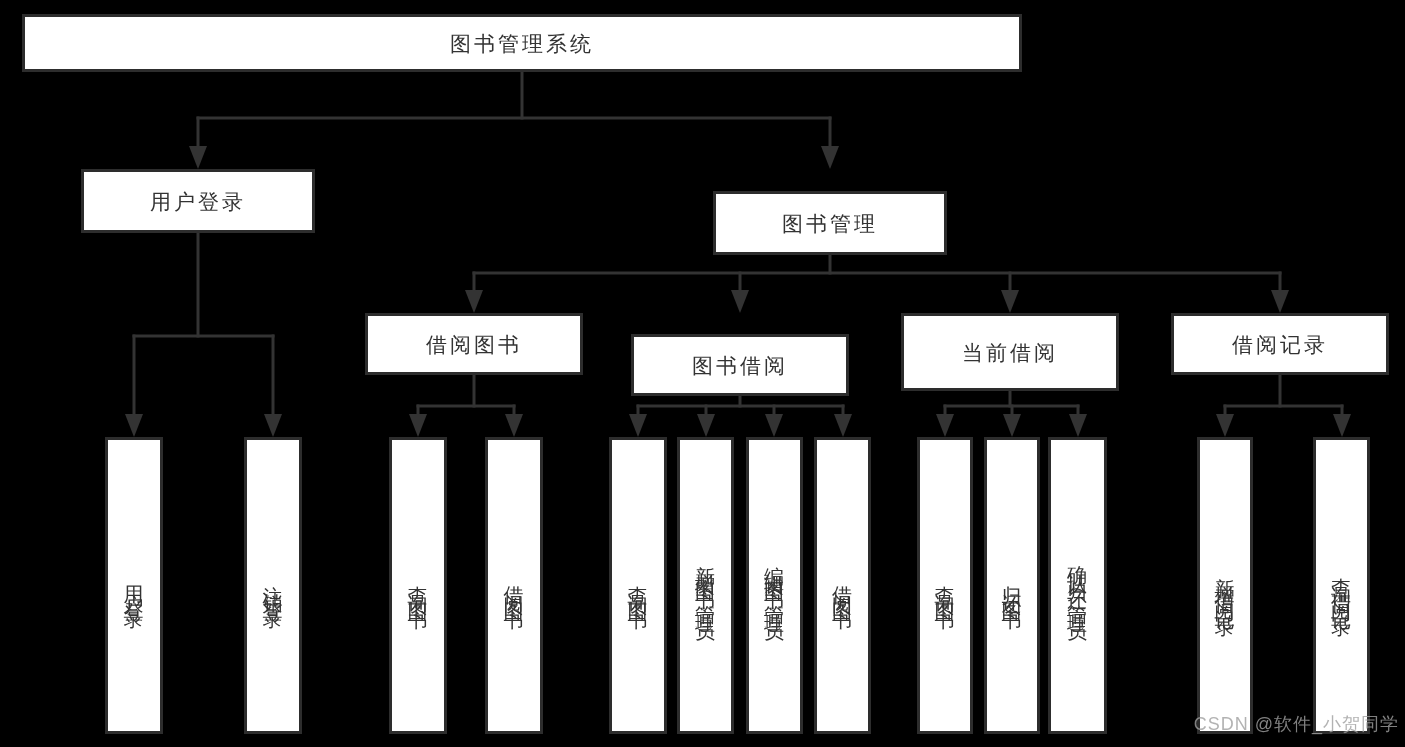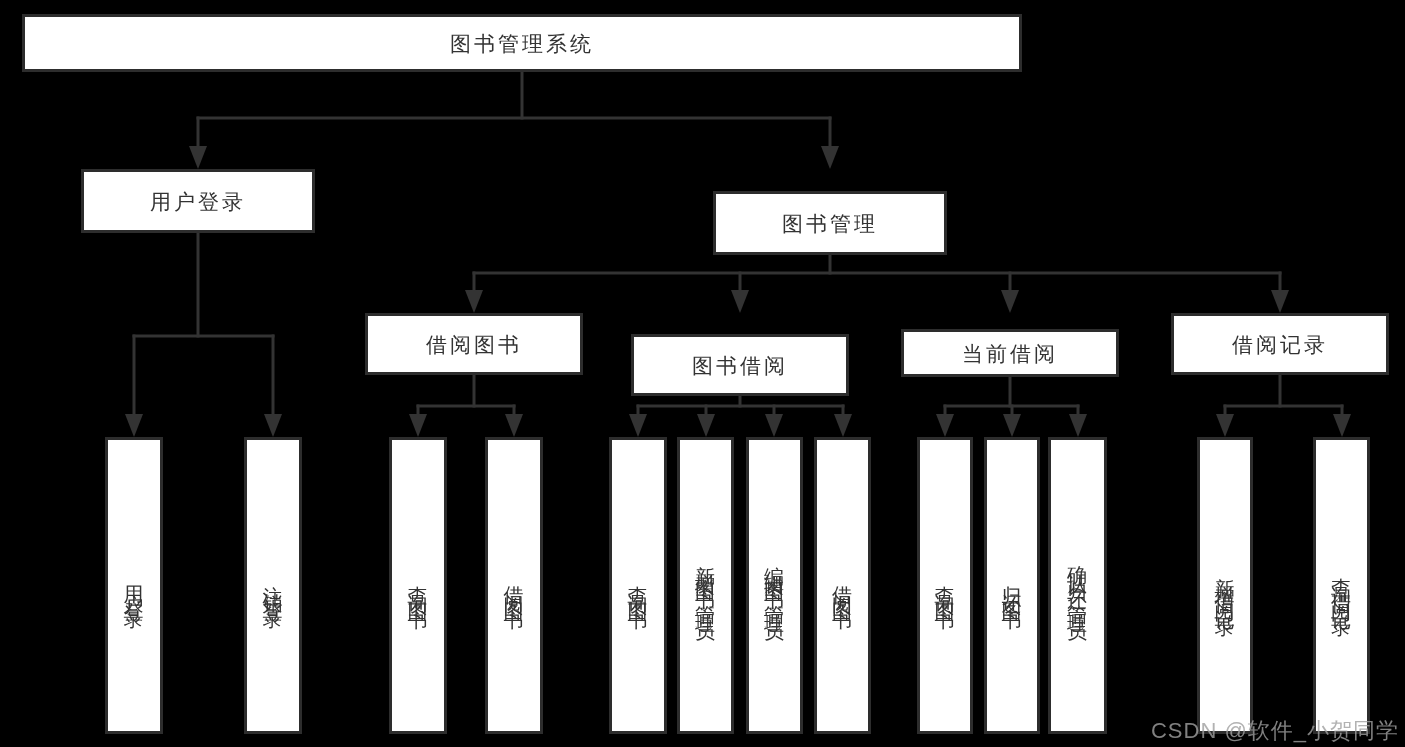--- a/index.html
+++ b/index.html
@@ -40,22 +40,22 @@
   }
   #nodes .node.vert .label {
     writing-mode: vertical-rl;
     font-size: 20px;
     letter-spacing: 8px;
     line-height: 1;
   }
   .watermark {
     position: absolute;
     right: 6px;
-    bottom: 1px;
-    font-size: 22px;
+    bottom: 11px;
+    font-size: 18px;
     letter-spacing: 1px;
     color: #a0a0a0;
     opacity: 0.8;
     z-index: 5;
     white-space: nowrap;
   }
 </style>
 </head>
 <body>
 
@@ -123,21 +123,21 @@
       </div>
       <div class="node horiz" style="left: 713px; top: 177px; width: 234px; height: 64px; margin-top: 14px;">
         <span class="label">图书管理</span>
       </div>
       <div class="node horiz" style="left: 365px; top: 313px; width: 218px; height: 62px;">
         <span class="label">借阅图书</span>
       </div>
       <div class="node horiz" style="left: 631px; top: 313px; width: 218px; height: 62px; margin-top: 21px;">
         <span class="label">图书借阅</span>
       </div>
-      <div class="node horiz" style="left: 901px; top: 313px; width: 218px; height: 48px; margin-top: 16px;">
+      <div class="node horiz" style="left: 901px; top: 313px; width: 218px; height: 78px;">
         <span class="label">当前借阅</span>
       </div>
       <div class="node horiz" style="left: 1171px; top: 313px; width: 218px; height: 62px;">
         <span class="label">借阅记录</span>
       </div>
       <div class="node vert" style="left: 105px; top: 437px; width: 58px; height: 297px;">
         <span class="label">用户登录</span>
       </div>
       <div class="node vert" style="left: 244px; top: 437px; width: 58px; height: 297px;">
         <span class="label">注销登录</span>

